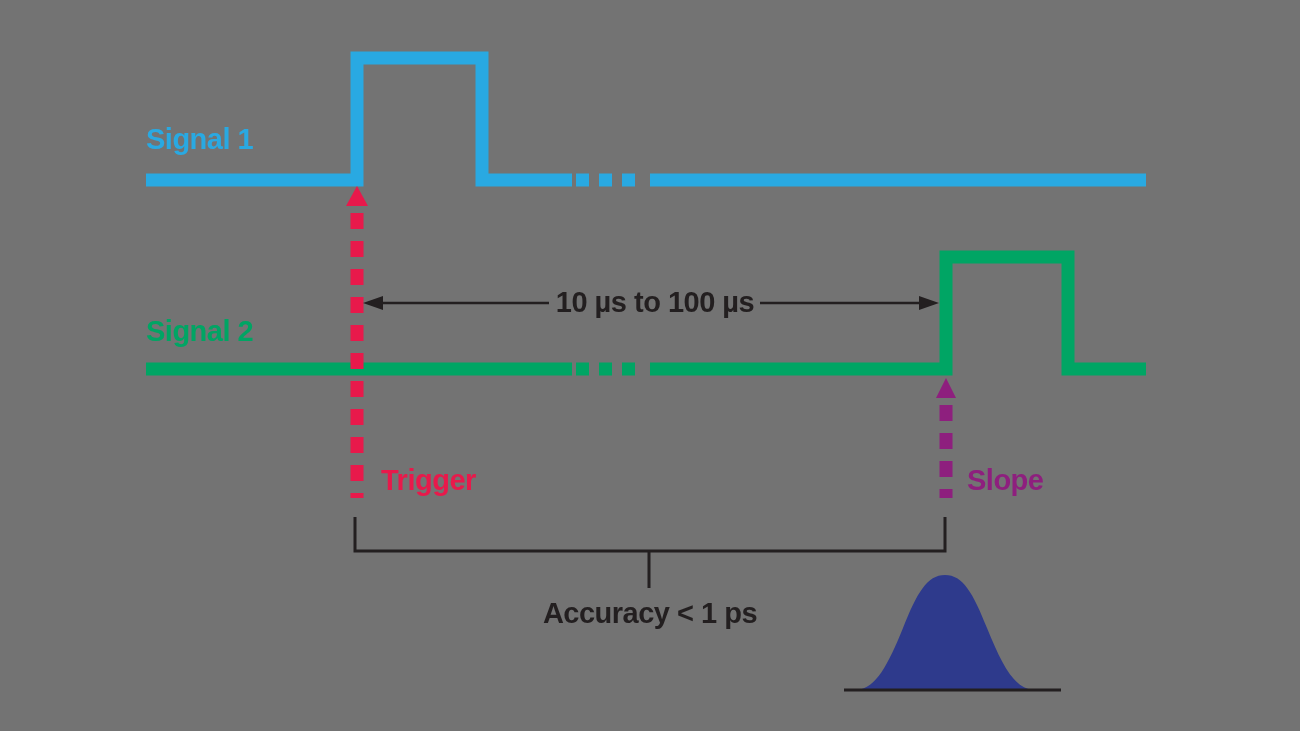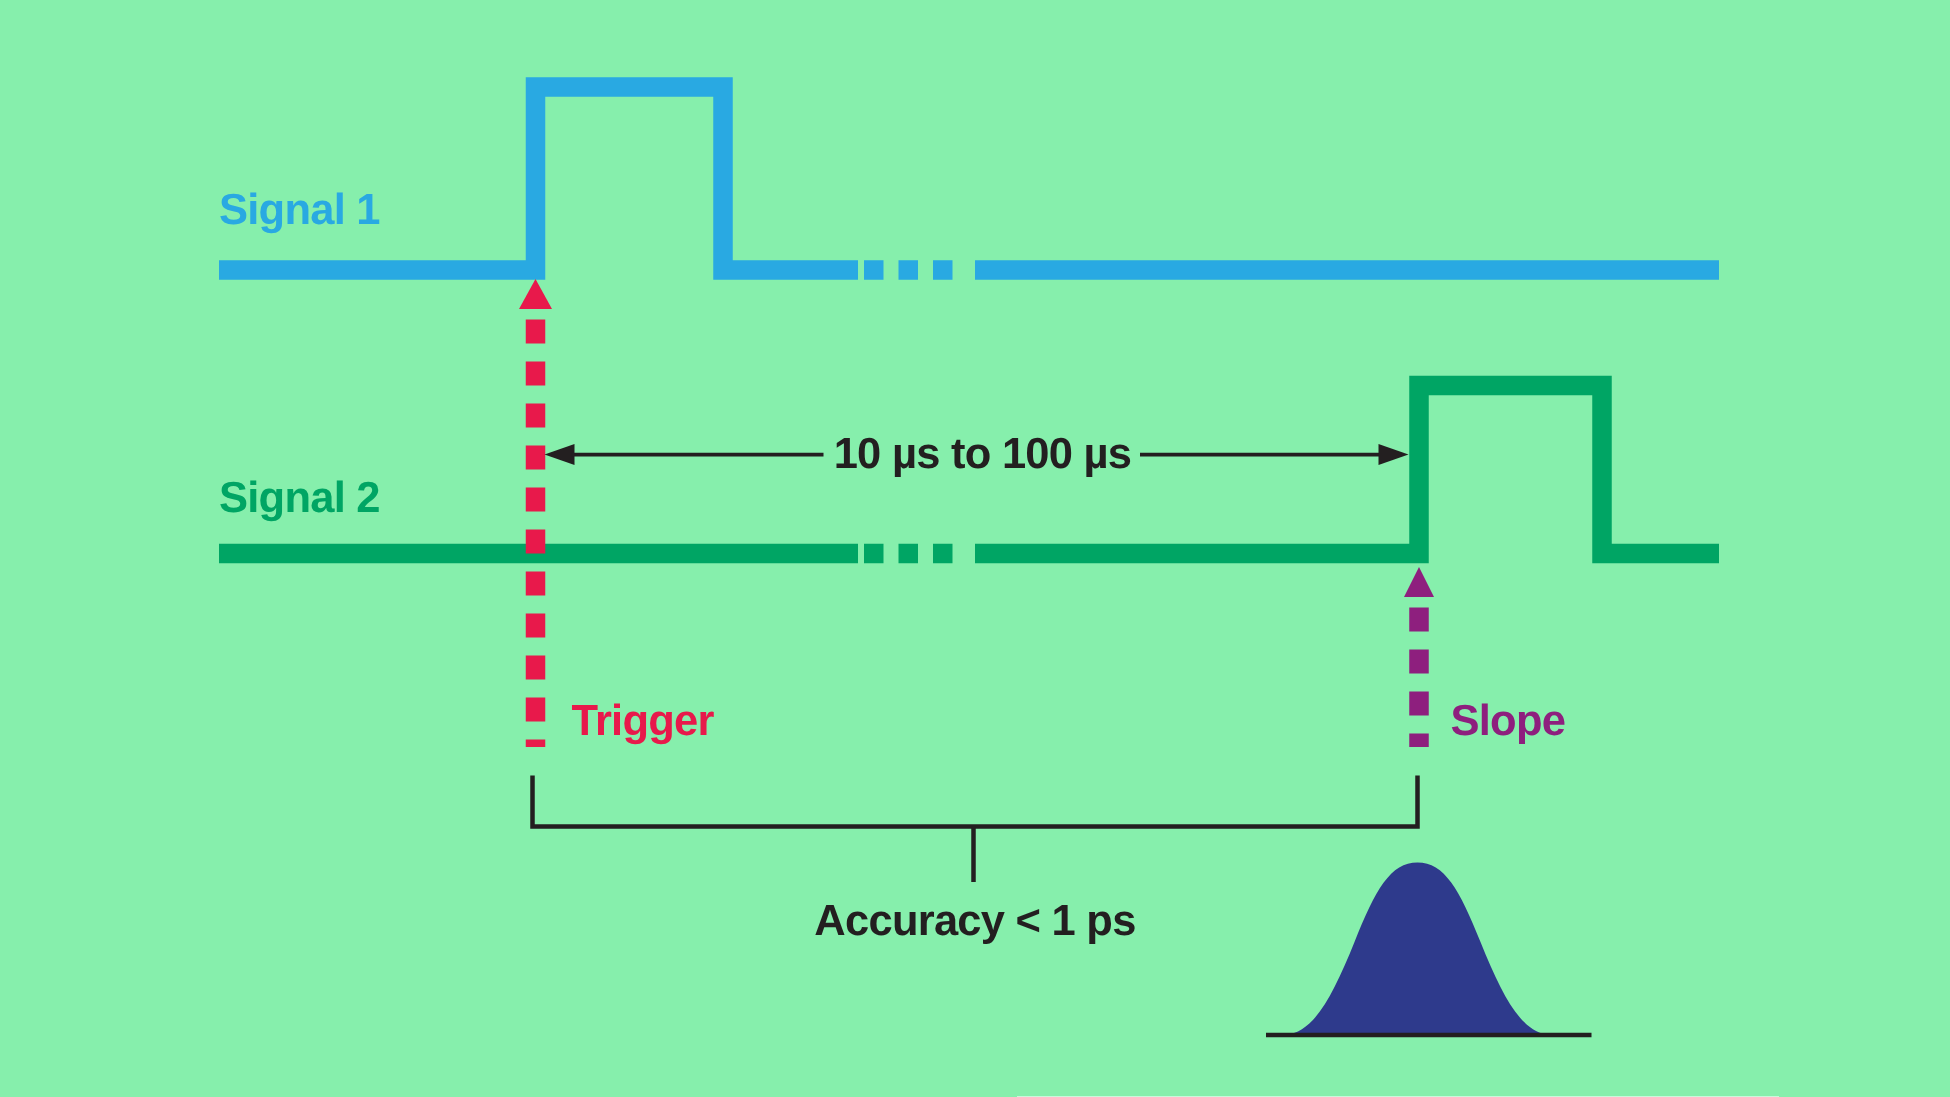--- a/index.html
+++ b/index.html
@@ -4,21 +4,21 @@
 <style>
   html, body {
     margin: 0;
     padding: 0;
     background: #ffffff;
   }
   .stage {
     position: relative;
     width: 1300px;
     height: 731px;
-    background: #86efac;
+    background: #737373;
     overflow: hidden;
   }
   svg { display: block; }
   text {
     font-family: "Liberation Sans", "DejaVu Sans", sans-serif;
     font-weight: 700;
     font-size: 29px;
     letter-spacing: -0.5px;
   }
   .anchor-mid { text-anchor: middle; }

